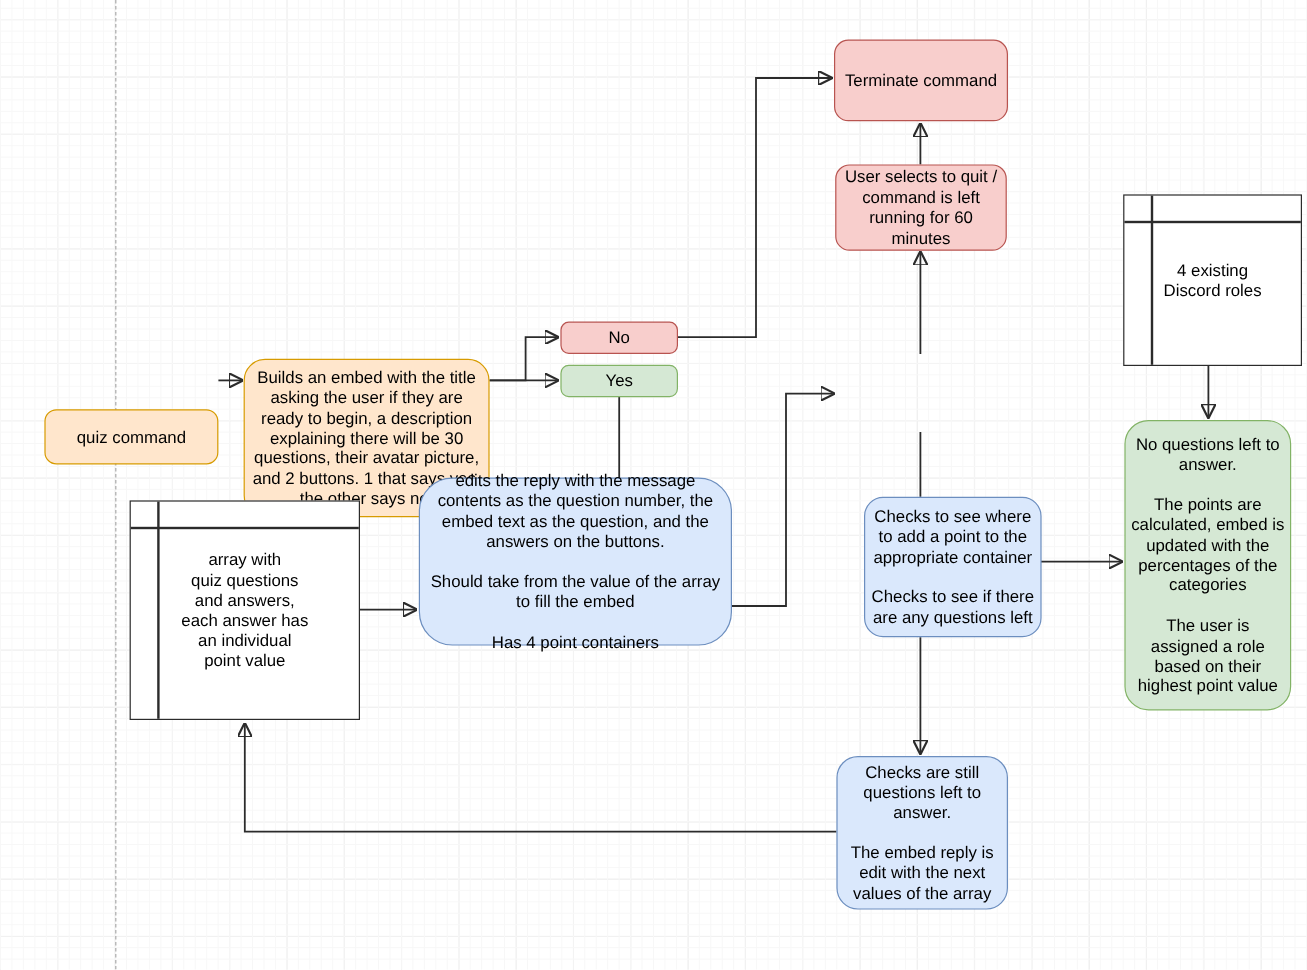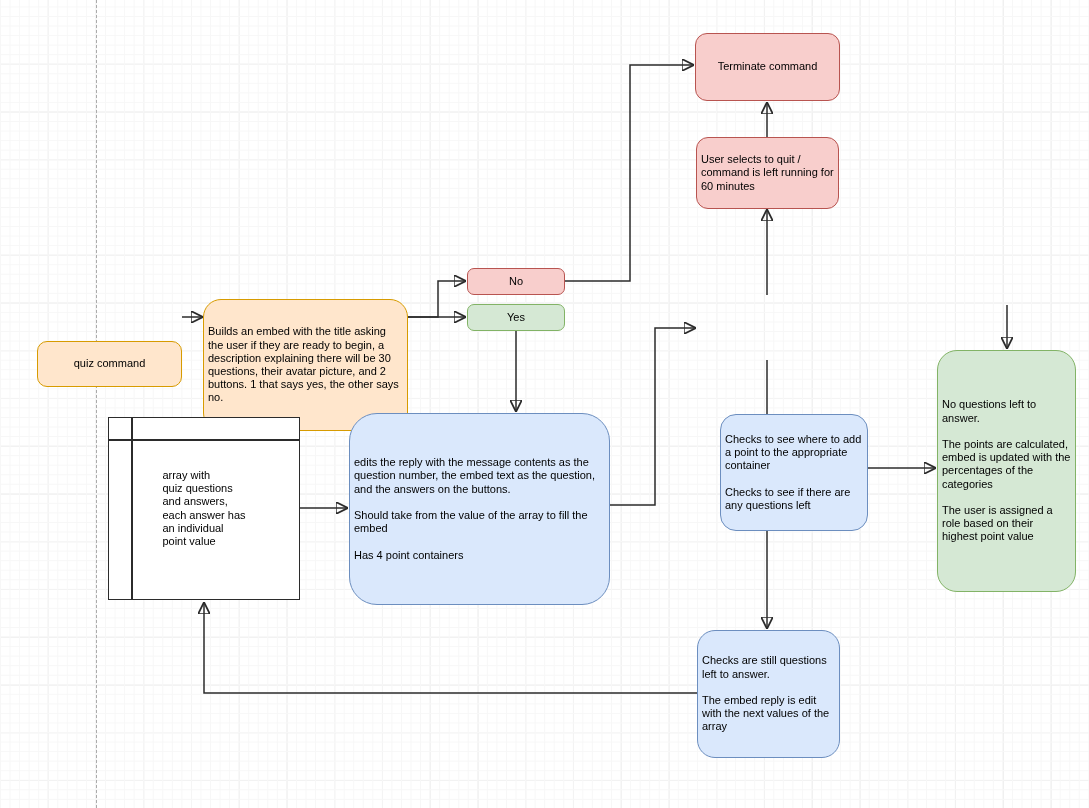--- a/index.html
+++ b/index.html
@@ -20,21 +20,22 @@
   .page-border{
     position:absolute;top:0;bottom:0;width:0;
     border-left:1px dashed #ababab;
   }
   #edges{position:absolute;left:0;top:0;width:1089px;height:808px;}
   #edges path{fill:none;stroke:#2b2b2b;stroke-width:1.5;}
   .node{
     position:absolute;
     display:flex;align-items:center;justify-content:center;
     box-sizing:border-box;
-    font-size:11px;line-height:1.2;color:#000;
+    text-align:center;
+    font-size:14px;line-height:1.2;color:#000;
     padding:2px 4px;
   }
   .label{white-space:pre-line;}
   .orange{background:#ffe6cc;border:1.5px solid #d79b00;margin-top:48px;}
   .red   {background:#f8cecc;border:1.5px solid #b85450;}
   .green {background:#d5e8d4;border:1.5px solid #82b366;}
   .blue  {background:#dae8fc;border:1.5px solid #6c8ebf;}
   .storage{background:#ffffff;border:1.5px solid #2b2b2b;}
   .storage .hline{position:absolute;left:0;right:0;top:21px;height:1.5px;background:#2b2b2b;}
   .storage .vline{position:absolute;top:0;bottom:0;left:22px;width:1.5px;background:#2b2b2b;}
@@ -85,33 +86,39 @@
   </div>
 
   <div class="node red" style="left:695px;top:33px;width:145px;height:68px;border-radius:12px">
     <span class="label">Terminate command</span>
   </div>
 
   <div class="node red" style="left:696px;top:137px;width:143px;height:72px;border-radius:12px">
     <span class="label">User selects to quit / command is left running for 60 minutes</span>
   </div>
 
+  <div class="node storage" style="left:936px;top:162px;width:149px;height:143px">
+    <div class="hline"></div>
+    <div class="vline"></div>
+    <span class="label">4 existing
+Discord roles</span>
+  </div>
 
   <div class="node storage" style="left:108px;top:417px;width:192px;height:183px">
     <div class="hline"></div>
     <div class="vline"></div>
     <span class="label">array with
 quiz questions
 and answers,
 each answer has
 an individual
 point value</span>
   </div>
 
-  <div class="node blue" style="left:349px;top:413px;width:261px;height:192px;border-radius:28px">
+  <div class="node blue" style="left:349px;top:398px;width:261px;height:140px;border-radius:28px">
     <span class="label">edits the reply with the message contents as the question number, the embed text as the question, and the answers on the buttons.
 
 Should take from the value of the array to fill the embed
 
 Has 4 point containers</span>
   </div>
 
 
   <div class="node blue" style="left:720px;top:414px;width:148px;height:117px;border-radius:16px">
     <span class="label">Checks to see where to add a point to the appropriate container

